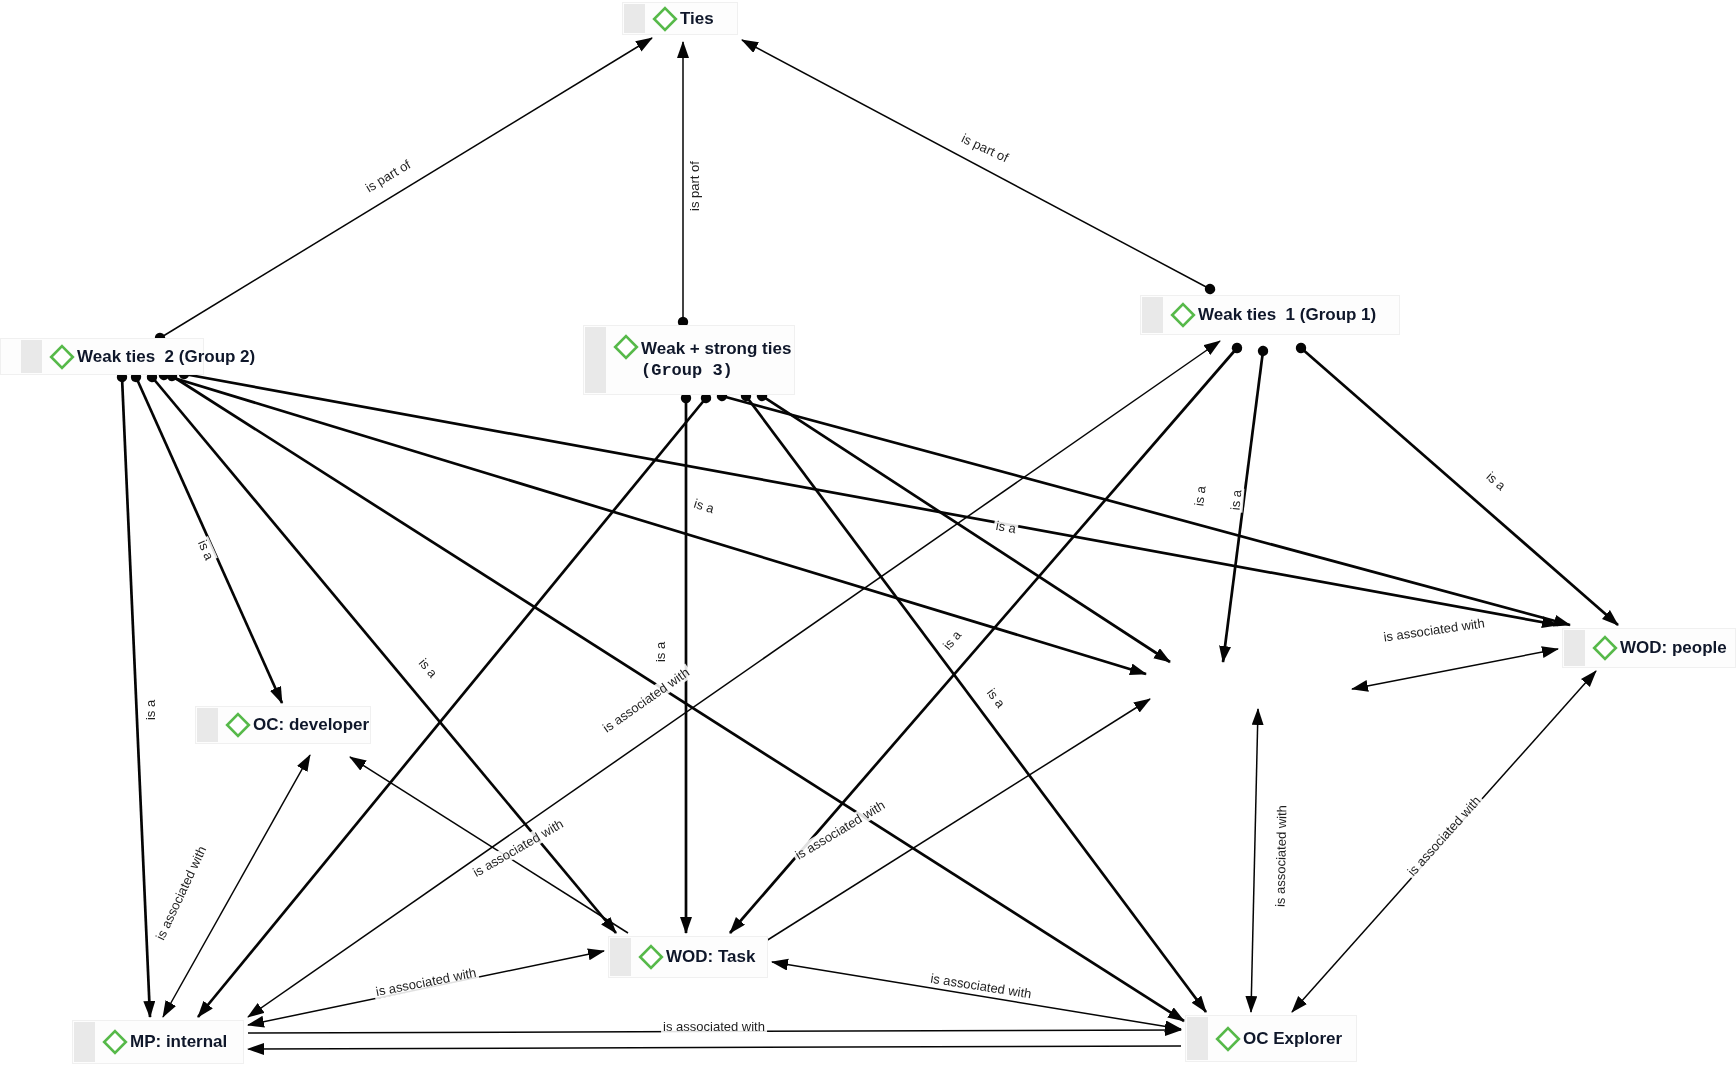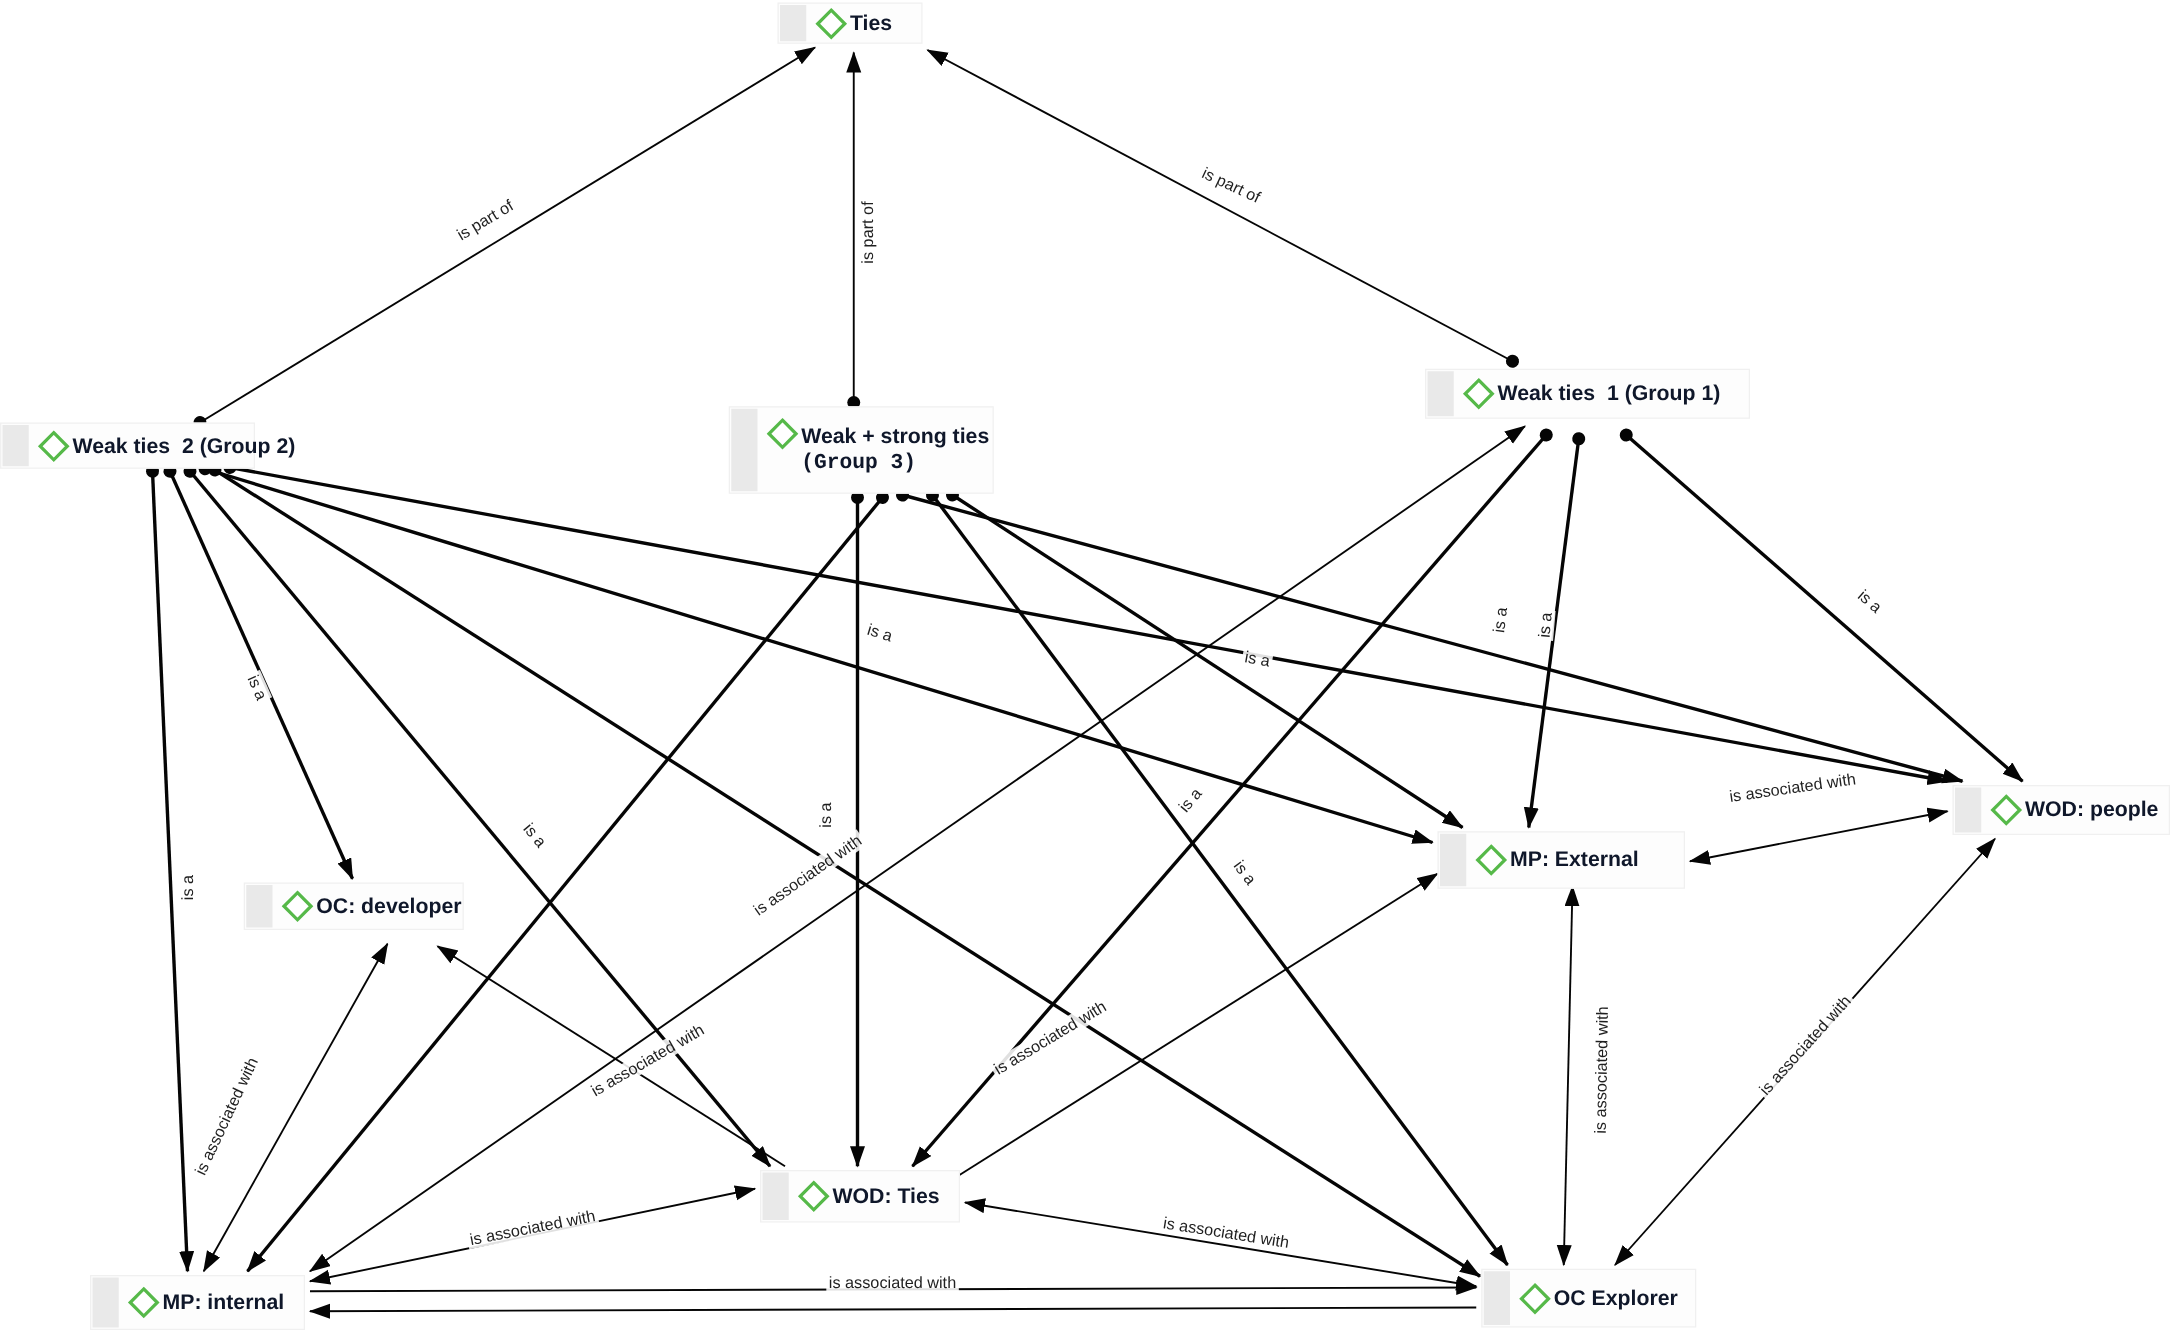--- a/index.html
+++ b/index.html
@@ -90,21 +90,21 @@
       <div class="edge-label" style="left: 1236px; top: 500px; transform: translate(-50%, -50%) rotate(-85deg);">is a</div>
     </div>
   <div id="node-layer">
       <div class="node" style="left: 622px; top: 2px; width: 116px; height: 33px;">
         <div class="strip"></div>
         <svg class="diamond" width="26" height="26" viewBox="0 0 24 24">
           <polygon points="12,2 22,12 12,22 2,12" fill="#ffffff" stroke="#56b949" stroke-width="2.4"></polygon>
         </svg>
         <div class="node-text"><div>Ties</div></div>
       </div>
-      <div class="node" style="left: 0px; top: 338px; width: 204px; height: 37px;">
+      <div class="node" style="left: 0px; top: 338px; width: 204px; height: 37px; padding-left: 19px;">
         <div class="strip"></div>
         <svg class="diamond" width="26" height="26" viewBox="0 0 24 24">
           <polygon points="12,2 22,12 12,22 2,12" fill="#ffffff" stroke="#56b949" stroke-width="2.4"></polygon>
         </svg>
         <div class="node-text"><div>Weak ties  2 (Group 2)</div></div>
       </div>
       <div class="node multi" style="left: 583px; top: 325px; width: 212px; height: 70px;">
         <div class="strip"></div>
         <svg class="diamond" width="26" height="26" viewBox="0 0 24 24">
           <polygon points="12,2 22,12 12,22 2,12" fill="#ffffff" stroke="#56b949" stroke-width="2.4"></polygon>
@@ -118,40 +118,33 @@
         </svg>
         <div class="node-text"><div>Weak ties  1 (Group 1)</div></div>
       </div>
       <div class="node" style="left: 195px; top: 706px; width: 176px; height: 38px;">
         <div class="strip"></div>
         <svg class="diamond" width="26" height="26" viewBox="0 0 24 24">
           <polygon points="12,2 22,12 12,22 2,12" fill="#ffffff" stroke="#56b949" stroke-width="2.4"></polygon>
         </svg>
         <div class="node-text"><div>OC: developer</div></div>
       </div>
-      <div class="node" style="left: 1150px; top: 665px; width: 198px; height: 46px;">
-        <div class="strip"></div>
-        <svg class="diamond" width="26" height="26" viewBox="0 0 24 24">
-          <polygon points="12,2 22,12 12,22 2,12" fill="#ffffff" stroke="#56b949" stroke-width="2.4"></polygon>
-        </svg>
-        <div class="node-text"><div>MP: External</div></div>
-      </div>
       <div class="node" style="left: 1562px; top: 628px; width: 174px; height: 40px;">
         <div class="strip"></div>
         <svg class="diamond" width="26" height="26" viewBox="0 0 24 24">
           <polygon points="12,2 22,12 12,22 2,12" fill="#ffffff" stroke="#56b949" stroke-width="2.4"></polygon>
         </svg>
         <div class="node-text"><div>WOD: people</div></div>
       </div>
       <div class="node" style="left: 608px; top: 936px; width: 160px; height: 42px;">
         <div class="strip"></div>
         <svg class="diamond" width="26" height="26" viewBox="0 0 24 24">
           <polygon points="12,2 22,12 12,22 2,12" fill="#ffffff" stroke="#56b949" stroke-width="2.4"></polygon>
         </svg>
-        <div class="node-text"><div>WOD: Ties</div></div>
+        <div class="node-text"><div>WOD: Task</div></div>
       </div>
       <div class="node" style="left: 72px; top: 1020px; width: 172px; height: 44px;">
         <div class="strip"></div>
         <svg class="diamond" width="26" height="26" viewBox="0 0 24 24">
           <polygon points="12,2 22,12 12,22 2,12" fill="#ffffff" stroke="#56b949" stroke-width="2.4"></polygon>
         </svg>
         <div class="node-text"><div>MP: internal</div></div>
       </div>
       <div class="node" style="left: 1185px; top: 1015px; width: 172px; height: 47px;">
         <div class="strip"></div>

